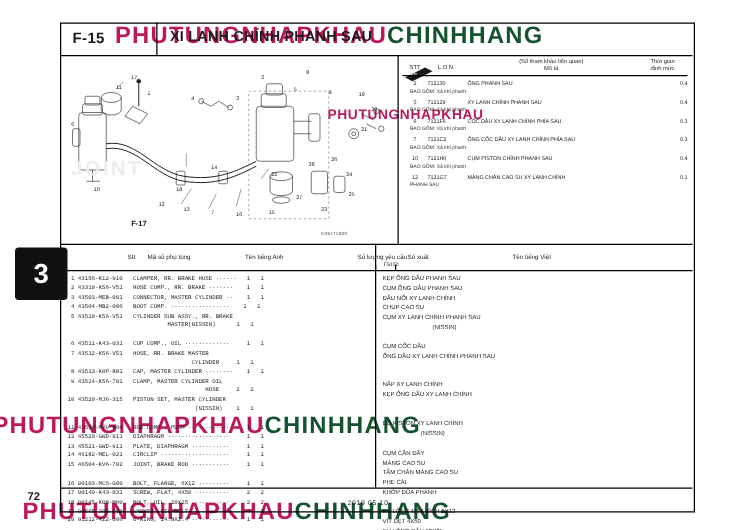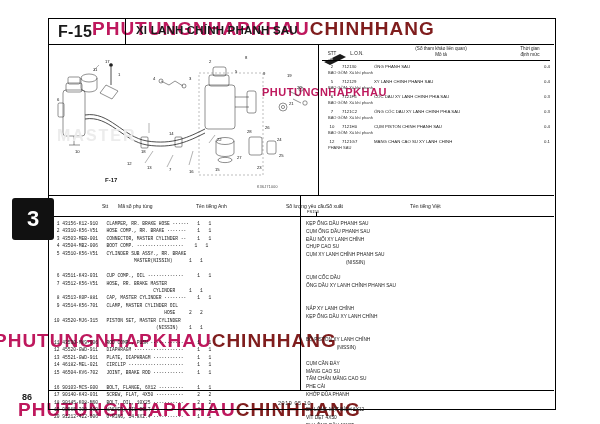--- a/index.html
+++ b/index.html
@@ -16,39 +16,39 @@
   .wm{
     position:absolute;
     font-family:"Liberation Sans", sans-serif;
     font-weight:bold;
     white-space:nowrap;
     letter-spacing:1px;
     pointer-events:none;
     user-select:none;
   }
   .wm .g{color:#be185d;}
-  .wm .r{color:#7f1d1d;}
+  .wm .r{color:#14532d;}
   .wm1{top:18px;left:92px;font-size:19px;}
   .wm2{top:86px;left:262px;font-size:11px;letter-spacing:.5px;}
   .wm3{top:200px;left:128px;font-size:16px;}
   .wm4{top:330px;left:-6px;font-size:19px;}
   .wm5{top:399px;left:18px;font-size:19px;}
 
   
   .frame{position:absolute;left:48px;top:18px;width:506px;height:390px;border:1px solid #000;}
   .hdr-sep{position:absolute;left:48px;top:44px;width:506px;height:1px;background:#000;}
   .hdr-vline{position:absolute;left:125px;top:18px;width:1px;height:26px;background:#000;}
   .mid-sep{position:absolute;left:48px;top:195px;width:506px;height:1px;background:#000;}
   .tbl-hdr-sep{position:absolute;left:48px;top:216px;width:506px;height:1px;background:#000;}
   .bot-sep{position:absolute;left:48px;top:390px;width:506px;height:1px;background:#000;}
   .right-vline{position:absolute;left:318px;top:44px;width:1px;height:151px;background:#000;}
   .col-vline{position:absolute;left:300px;top:195px;width:1px;height:195px;background:#000;}
 
   
-  .page-code{position:absolute;left:58px;top:23px;font-size:16px;font-weight:bold;letter-spacing:.3px;}
+  .page-code{position:absolute;left:58px;top:23px;font-size:12px;font-weight:bold;letter-spacing:.3px;}
   .page-title{position:absolute;left:136px;top:24px;font-size:11.5px;font-weight:bold;letter-spacing:.2px;}
 
   
   .ref{position:absolute;left:322px;top:46px;width:228px;}
   .ref-head{display:flex;font-size:4.6px;border-bottom:1px solid #000;padding-bottom:2px;line-height:1.35;}
   .ref-h-stt{width:20px;text-align:center;padding-top:5px;}
   .ref-h-lon{width:30px;text-align:center;padding-top:5px;}
   .ref-h-desc{flex:1;text-align:center;}
   .ref-h-time{width:40px;text-align:center;}
   .ref-row{display:flex;font-size:4.3px;line-height:1.5;margin-top:2.2px;}
@@ -109,21 +109,21 @@
   <div class="mid-sep"></div>
   <div class="tbl-hdr-sep"></div>
   <div class="bot-sep"></div>
   <div class="right-vline"></div>
   <div class="col-vline"></div>
 
   <div class="page-code">F-15</div>
   <div class="page-title">XI LANH CHÍNH PHANH SAU</div>
 
   <div class="diagram">
-    <div class="honda-wm">MASTER</div>
+    <div class="honda-wm">JOINT</div>
     <svg width="269" height="150" viewBox="0 0 269 150">
       <g stroke="#222" fill="none" stroke-width="0.5">
 
         <rect x="14" y="45" width="22" height="46" rx="3"></rect>
         <rect x="17" y="38" width="16" height="9" rx="2"></rect>
         <rect x="19" y="32" width="12" height="7" rx="1.5"></rect>
         <path d="M25 91 L25 100 M20 100 h11"></path>
         <rect x="9" y="58" width="6" height="14" rx="1.5"></rect>
 
         <ellipse cx="40" cy="33" rx="8" ry="4"></ellipse>
@@ -341,16 +341,16 @@
 KHỚP ĐŨA PHANH
 
 BU LÔNG MẶT BÍCH 6X12
 VÍT DẸT 4X50
 BU LÔNG DẦU 10X25
 VÒNG ĐỆM BU LÔNG DẦU
 PHỚT O 14.8X2.4
 
 VÍT ĐỆM 4X12</div>
 
-  <div class="pg-num">86</div>
+  <div class="pg-num">72</div>
   <div class="foot-date">2019  05  10</div>
 
 </div>
 
 </body></html>

